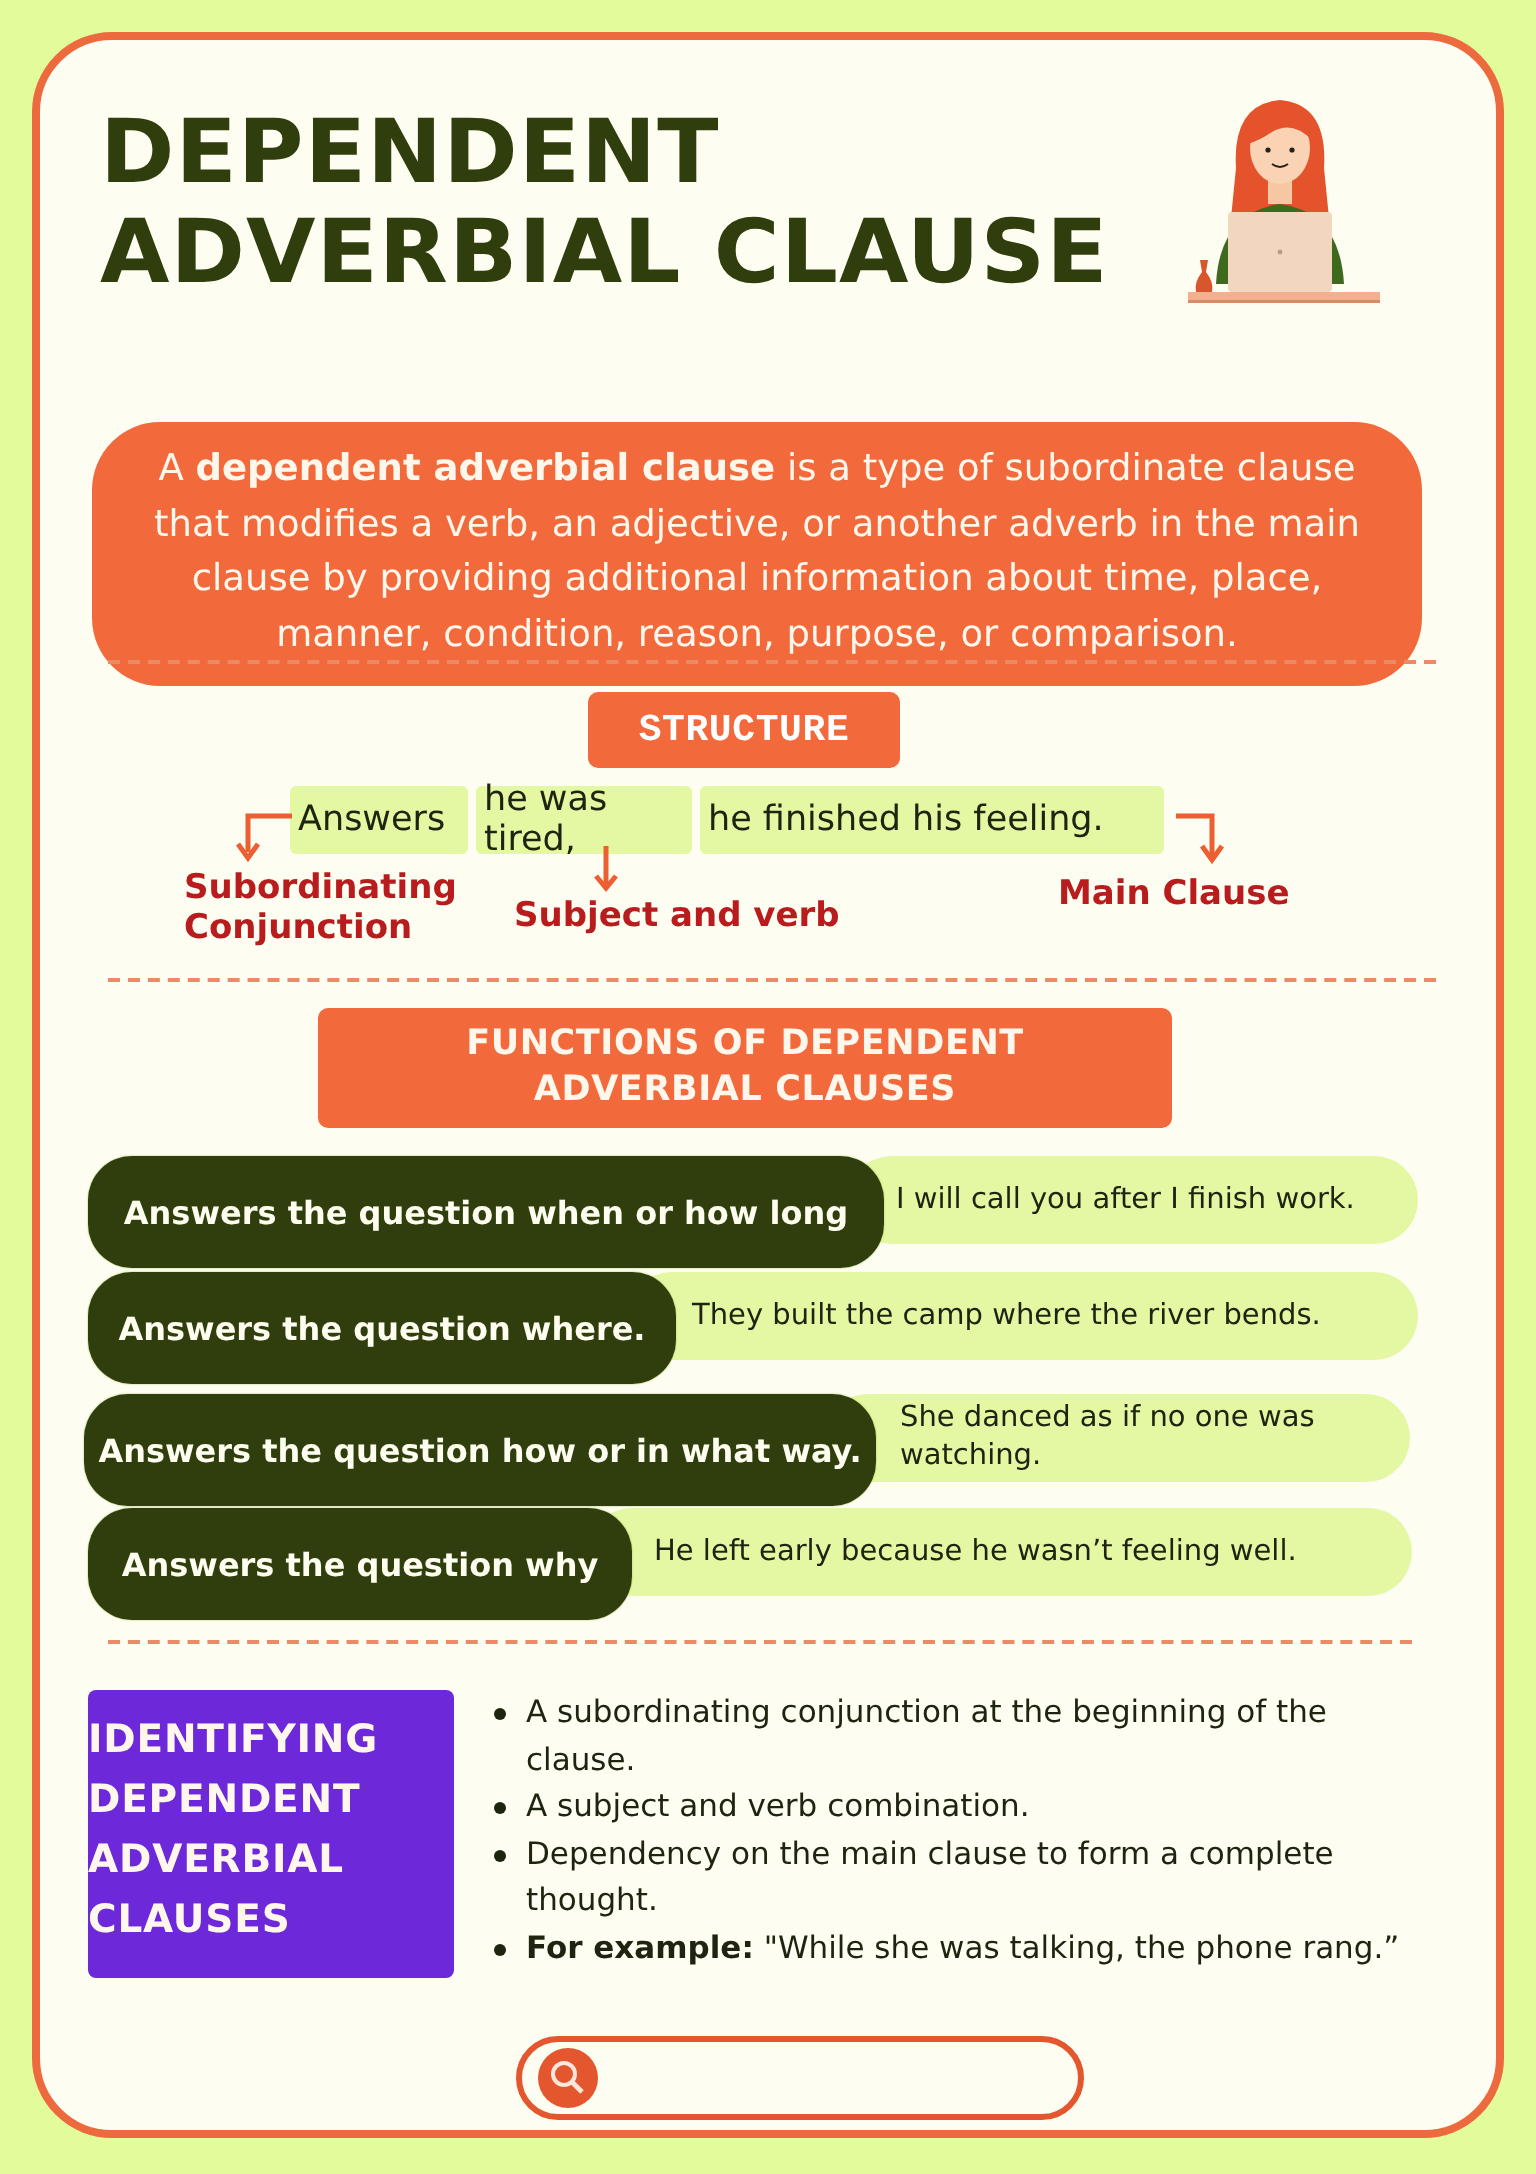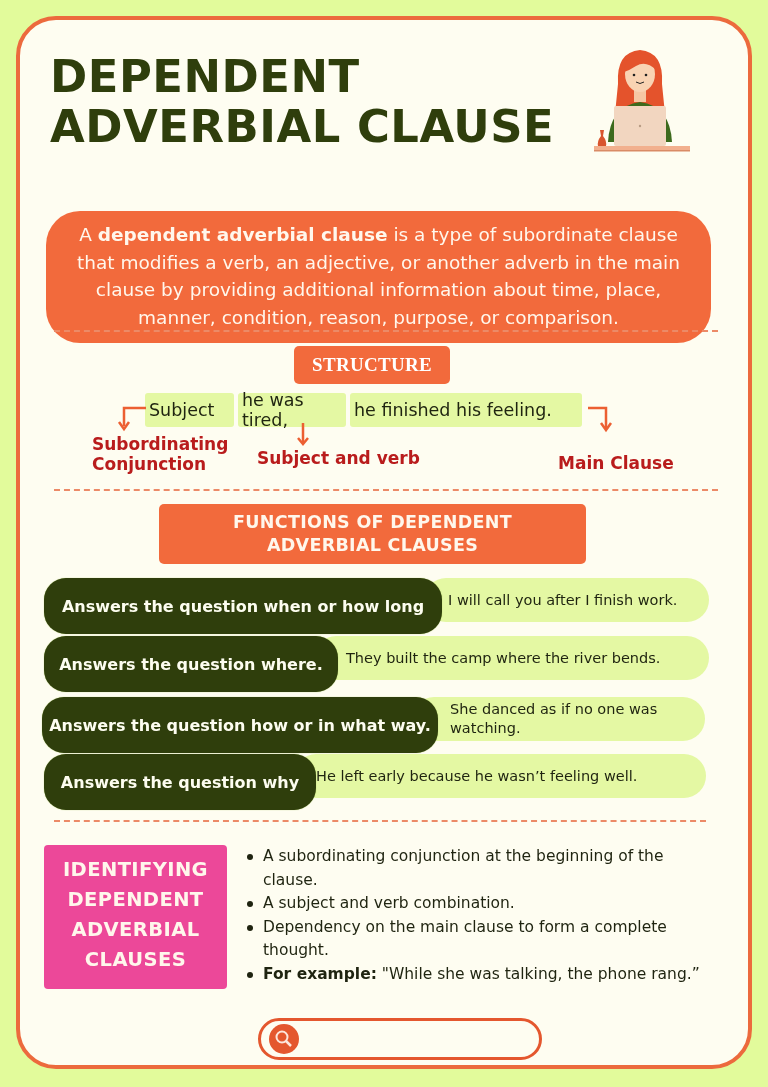--- a/index.html
+++ b/index.html
@@ -30,21 +30,21 @@
     .intro b { font-weight: bold; }
 
     .divider {
       position: absolute; left: 54px; width: 664px; height: 0;
       border-top: 2.5px dashed #ec8a67;
     }
 
     .structure-tag {
       position: absolute; left: 294px; top: 346px; width: 156px; height: 38px;
       background: #f26a3c; border-radius: 5px; color: #fff;
-      font-family: Liberation Serif, serif; font-weight: bold; font-size: 19px;
+      font-family: Liberation Mono, monospace; font-weight: bold; font-size: 19px;
       display: flex; align-items: center; justify-content: center; letter-spacing: 0.3px;
     }
 
     .hl {
       position: absolute; top: 393px; height: 34px; background: #e4f8a3; border-radius: 3px;
       font-family: "DejaVu Sans", sans-serif; font-size: 17.5px; color: #1f2410;
       display: flex; align-items: center; padding: 0 4px;
     }
 
     .lbl {
@@ -72,23 +72,23 @@
       box-shadow: 0 0 1px #9fbf56;
     }
     .fn-ex {
       position: absolute; top: 0; height: 44px; color: #1f2410;
       font-family: "DejaVu Sans", sans-serif; font-size: 14.5px; line-height: 19px;
       display: flex; align-items: center;
     }
 
     .ident-tag {
       position: absolute; left: 44px; top: 845px; width: 183px; height: 144px;
-      background: #ec4899; border-radius: 4px; color: #fff7ec;
+      background: #6d28d9; border-radius: 4px; color: #fff7ec;
       font-family: "DejaVu Sans", sans-serif; font-weight: bold; font-size: 19.5px;
-      line-height: 30px; text-align: center; padding-top: 10px; letter-spacing: 0.4px;
+      line-height: 30px; text-align: left; padding-top: 10px; letter-spacing: 0.4px;
     }
     .ident-list {
       position: absolute; left: 244px; top: 845px; width: 460px; list-style: none;
       font-family: "DejaVu Sans", sans-serif; font-size: 15.5px; color: #1f2410; line-height: 23.5px;
     }
     .ident-list li { position: relative; padding-left: 19px; }
     .ident-list li::before {
       content: ""; position: absolute; left: 3px; top: 9px; width: 6px; height: 6px;
       background: #1f2410; border-radius: 50%;
     }
@@ -143,21 +143,21 @@
 </svg>
 
 <div class="intro">
   <span>A </span><b>dependent adverbial clause</b><span> is a type of subordinate clause that modifies a verb, an adjective, or another adverb in the main clause by providing additional information about time, place, manner, condition, reason, purpose, or comparison.</span>
 </div>
 
 <div class="divider" style="top:330px"></div>
 
 <div class="structure-tag">STRUCTURE</div>
 
-<div class="hl" style="left:145px; width:89px;">Subject</div>
+<div class="hl" style="left:145px; width:89px;">Answers</div>
 <div class="hl" style="left:238px; width:108px;">he was tired,</div>
 <div class="hl" style="left:350px; width:232px;">he finished his feeling.</div>
 
 <svg class="arrow" style="left:116px; top:402px;" width="34" height="30">
   <path d="M30 6 L8 6 L8 24" stroke="#ec5f32" stroke-width="2.5" fill="none"></path>
   <path d="M3 20 L8 27 L13 20" stroke="#ec5f32" stroke-width="2.5" fill="none"></path>
 </svg>
 <svg class="arrow" style="left:294px; top:421px;" width="18" height="26">
   <path d="M9 2 L9 22" stroke="#ec5f32" stroke-width="2.5" fill="none"></path>
   <path d="M4 17 L9 23 L14 17" stroke="#ec5f32" stroke-width="2.5" fill="none"></path>
@@ -165,21 +165,21 @@
 <svg class="arrow" style="left:586px; top:402px;" width="30" height="32">
   <path d="M2 6 L20 6 L20 26" stroke="#ec5f32" stroke-width="2.5" fill="none"></path>
   <path d="M15 21 L20 28 L25 21" stroke="#ec5f32" stroke-width="2.5" fill="none"></path>
 </svg>
 
 <div class="lbl" style="left:92px; top:434px;">
   <div>Subordinating</div>
   <div>Conjunction</div>
 </div>
 <div class="lbl" style="left:257px; top:448px;">Subject  and verb</div>
-<div class="lbl" style="left:558px; top:437px;margin-top:16px;">Main Clause</div>
+<div class="lbl" style="left:529px; top:437px;">Main Clause</div>
 
 <div class="divider" style="top:489px"></div>
 
 <div class="functions-tag">
   <div>FUNCTIONS OF DEPENDENT</div>
   <div>ADVERBIAL CLAUSES</div>
 </div>
 
 <div class="fn-row" style="top:578px; width:665px;">
   <div class="fn-bg" style="left:380px;"></div>
@@ -195,21 +195,21 @@
 
 <div class="fn-row" style="top:697px; left:42px; width:663px;">
   <div class="fn-bg" style="left:370px;"></div>
   <div class="fn-pill" style="width:396px;">Answers the question how or in what way.</div>
   <div class="fn-ex" style="left:408px; width:240px;">She danced as if no one was watching.</div>
 </div>
 
 <div class="fn-row" style="top:754px; width:662px;">
   <div class="fn-bg" style="left:250px;"></div>
   <div class="fn-pill" style="width:272px;">Answers the question why</div>
-  <div class="fn-ex" style="left:272px; width:370px;">He left early because he wasn’t feeling well.</div>
+  <div class="fn-ex" style="left:283px; width:370px;">He left early because he wasn’t feeling well.</div>
 </div>
 
 <div class="divider" style="top:820px; width:652px;"></div>
 
 <div class="ident-tag">
   <div>IDENTIFYING</div>
   <div>DEPENDENT</div>
   <div>ADVERBIAL</div>
   <div>CLAUSES</div>
 </div>

